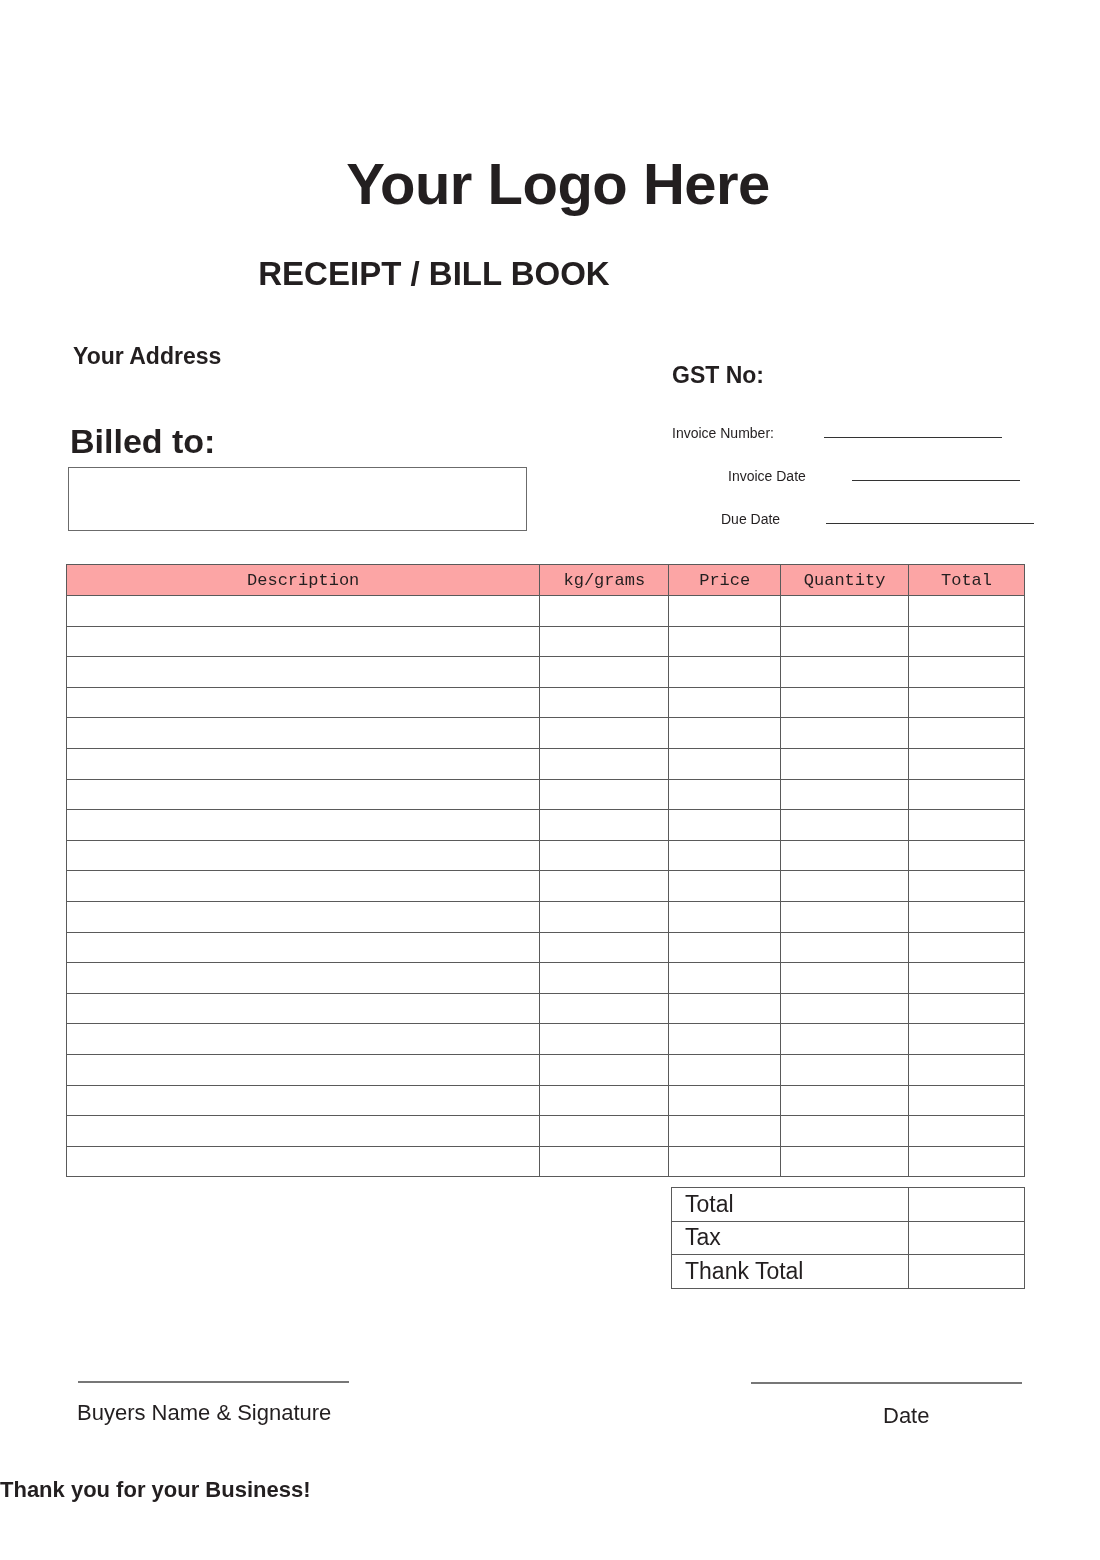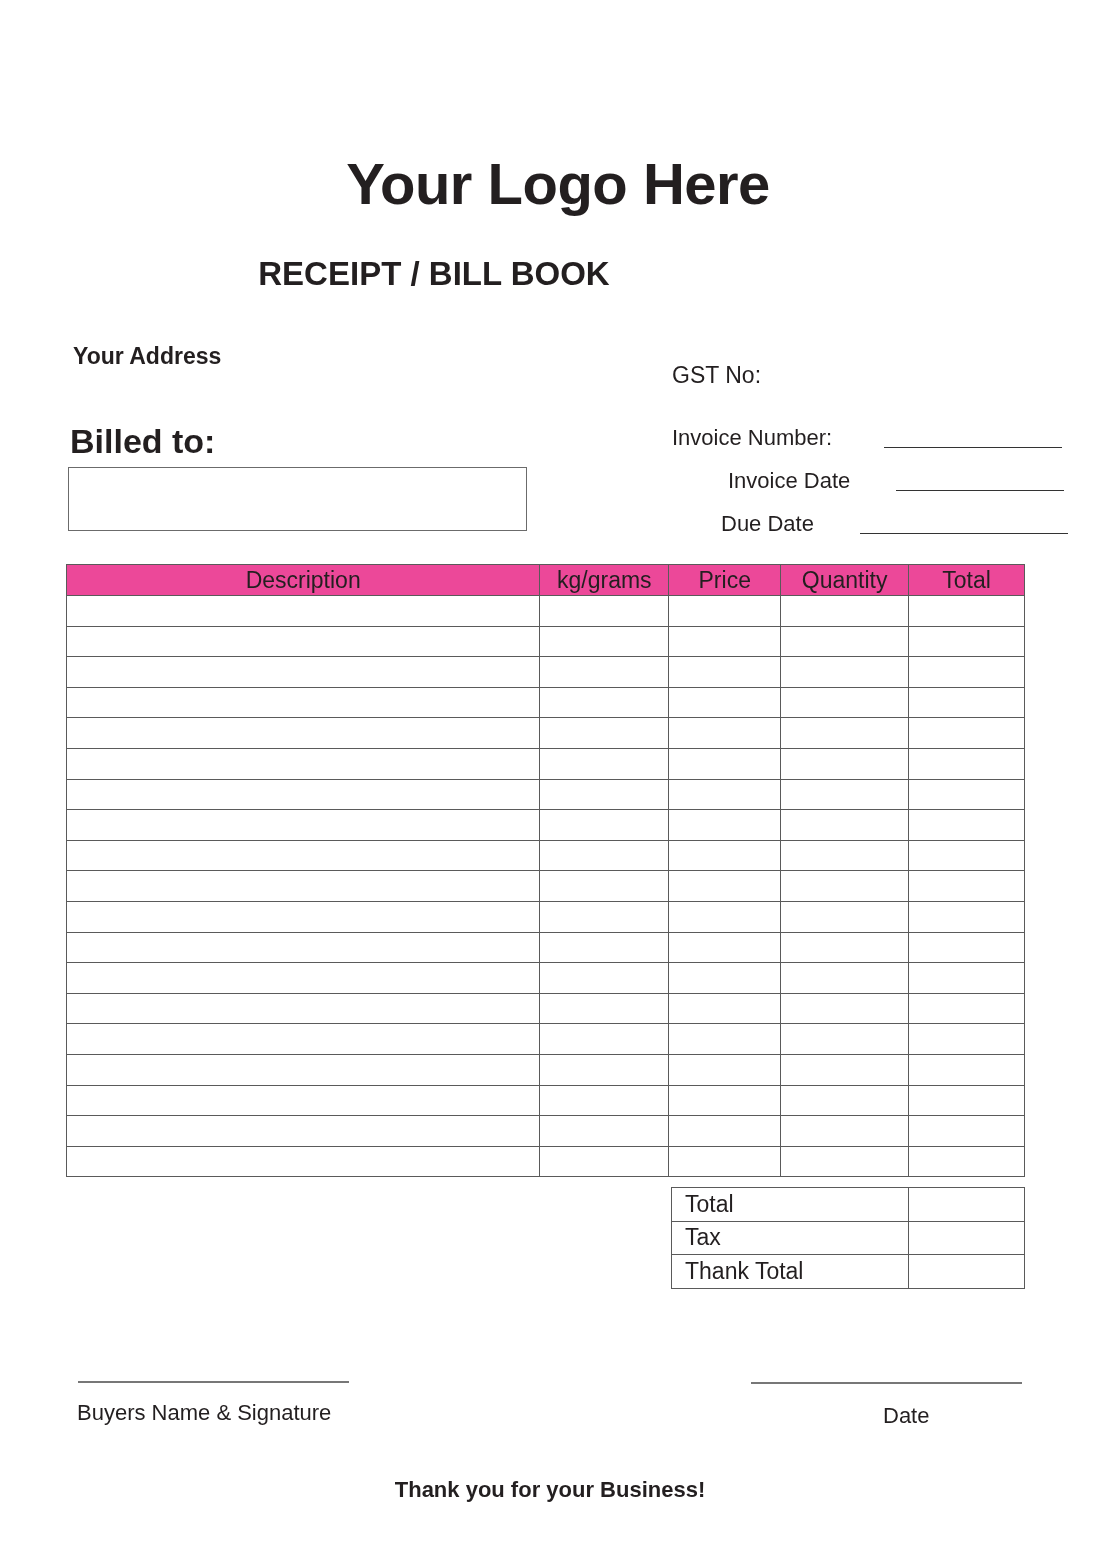--- a/index.html
+++ b/index.html
@@ -2,41 +2,41 @@
 <html><head>
 <meta charset="utf-8">
 <style>
   html, body { margin:0; padding:0; background:#ffffff; }
   body { width:1100px; height:1560px; position:relative; overflow:hidden;
          font-family:"Liberation Sans", sans-serif; color:#231f20; }
   .abs { position:absolute; }
   .logo { left:0; width:1100px; top:150px; text-align:center; font-weight:bold; font-size:58px; letter-spacing:-0.5px; transform:translateX(8px); }
   .subtitle { left:0; width:868px; top:255px; text-align:center; font-weight:bold; font-size:33px; }
   .addr { left:73px; top:342px; font-weight:bold; font-size:23px; line-height:29px; }
-  .gst { left:672px; top:362px; font-weight:normal; font-size:23px; }
+  .gst { left:672px; top:362px; font-weight:bold; font-size:23px; }
   .billed-label { left:70px; top:422px; font-weight:bold; font-size:34px; }
   .billed-box { left:68px; top:467px; width:457px; height:62px; border:1.5px solid #6b6b6b; }
-  .field { font-size:22px; display:flex; align-items:flex-end;gap:46px; }
+  .field { font-size:14px; display:flex; align-items:flex-end;gap:46px; }
   .field .line { border-bottom:1.5px solid #333; height:1px; margin-bottom:3px; }
   .f1 { left:672px; top:425px; }
   .f2 { left:728px; top:468px; }
   .f3 { left:721px; top:511px; }
   table.items { position:absolute; left:66px; top:564px; width:959px; border-collapse:collapse; }
   table.items td, table.items th { border:1.5px solid #5a5a5a; padding:0; height:29.6px; }
-  table.items th { background:#ec4899; font-weight:normal; font-size:23px; height:30px; }
+  table.items th { background:#fca5a5; font-weight:normal; font-size:17px; height:30px;font-family:Liberation Mono, monospace; }
   table.totals { position:absolute; left:671px; top:1187px; width:354px; border-collapse:collapse; }
   table.totals td { border:1.5px solid #5a5a5a; height:32.5px; font-size:23px; padding:0 0 0 13px; }
   table.totals td.val { width:115px; padding:0; }
   .sigline { border-top:2px solid #777; height:0; }
   .sig1 { left:78px; top:1381px; width:271px; }
   .sig2 { left:751px; top:1382px; width:271px; }
   .siglabel { font-size:22px; }
   .sl1 { left:77px; top:1400px; }
   .sl2 { left:866px; top:1403px;margin-left:17px; }
-  .thanks { left:0; width:1100px; top:1477px; text-align:center; font-weight:bold; font-size:22px; }
+  .thanks { left:0; width:1100px; top:1477px; font-weight:bold; font-size:22px; }
 </style>
 </head>
 <body>
 
 <div class="abs logo">Your Logo Here</div>
 <div class="abs subtitle">RECEIPT / BILL BOOK</div>
 
 <div class="abs addr">
   <div>Your Address</div>
 </div>

